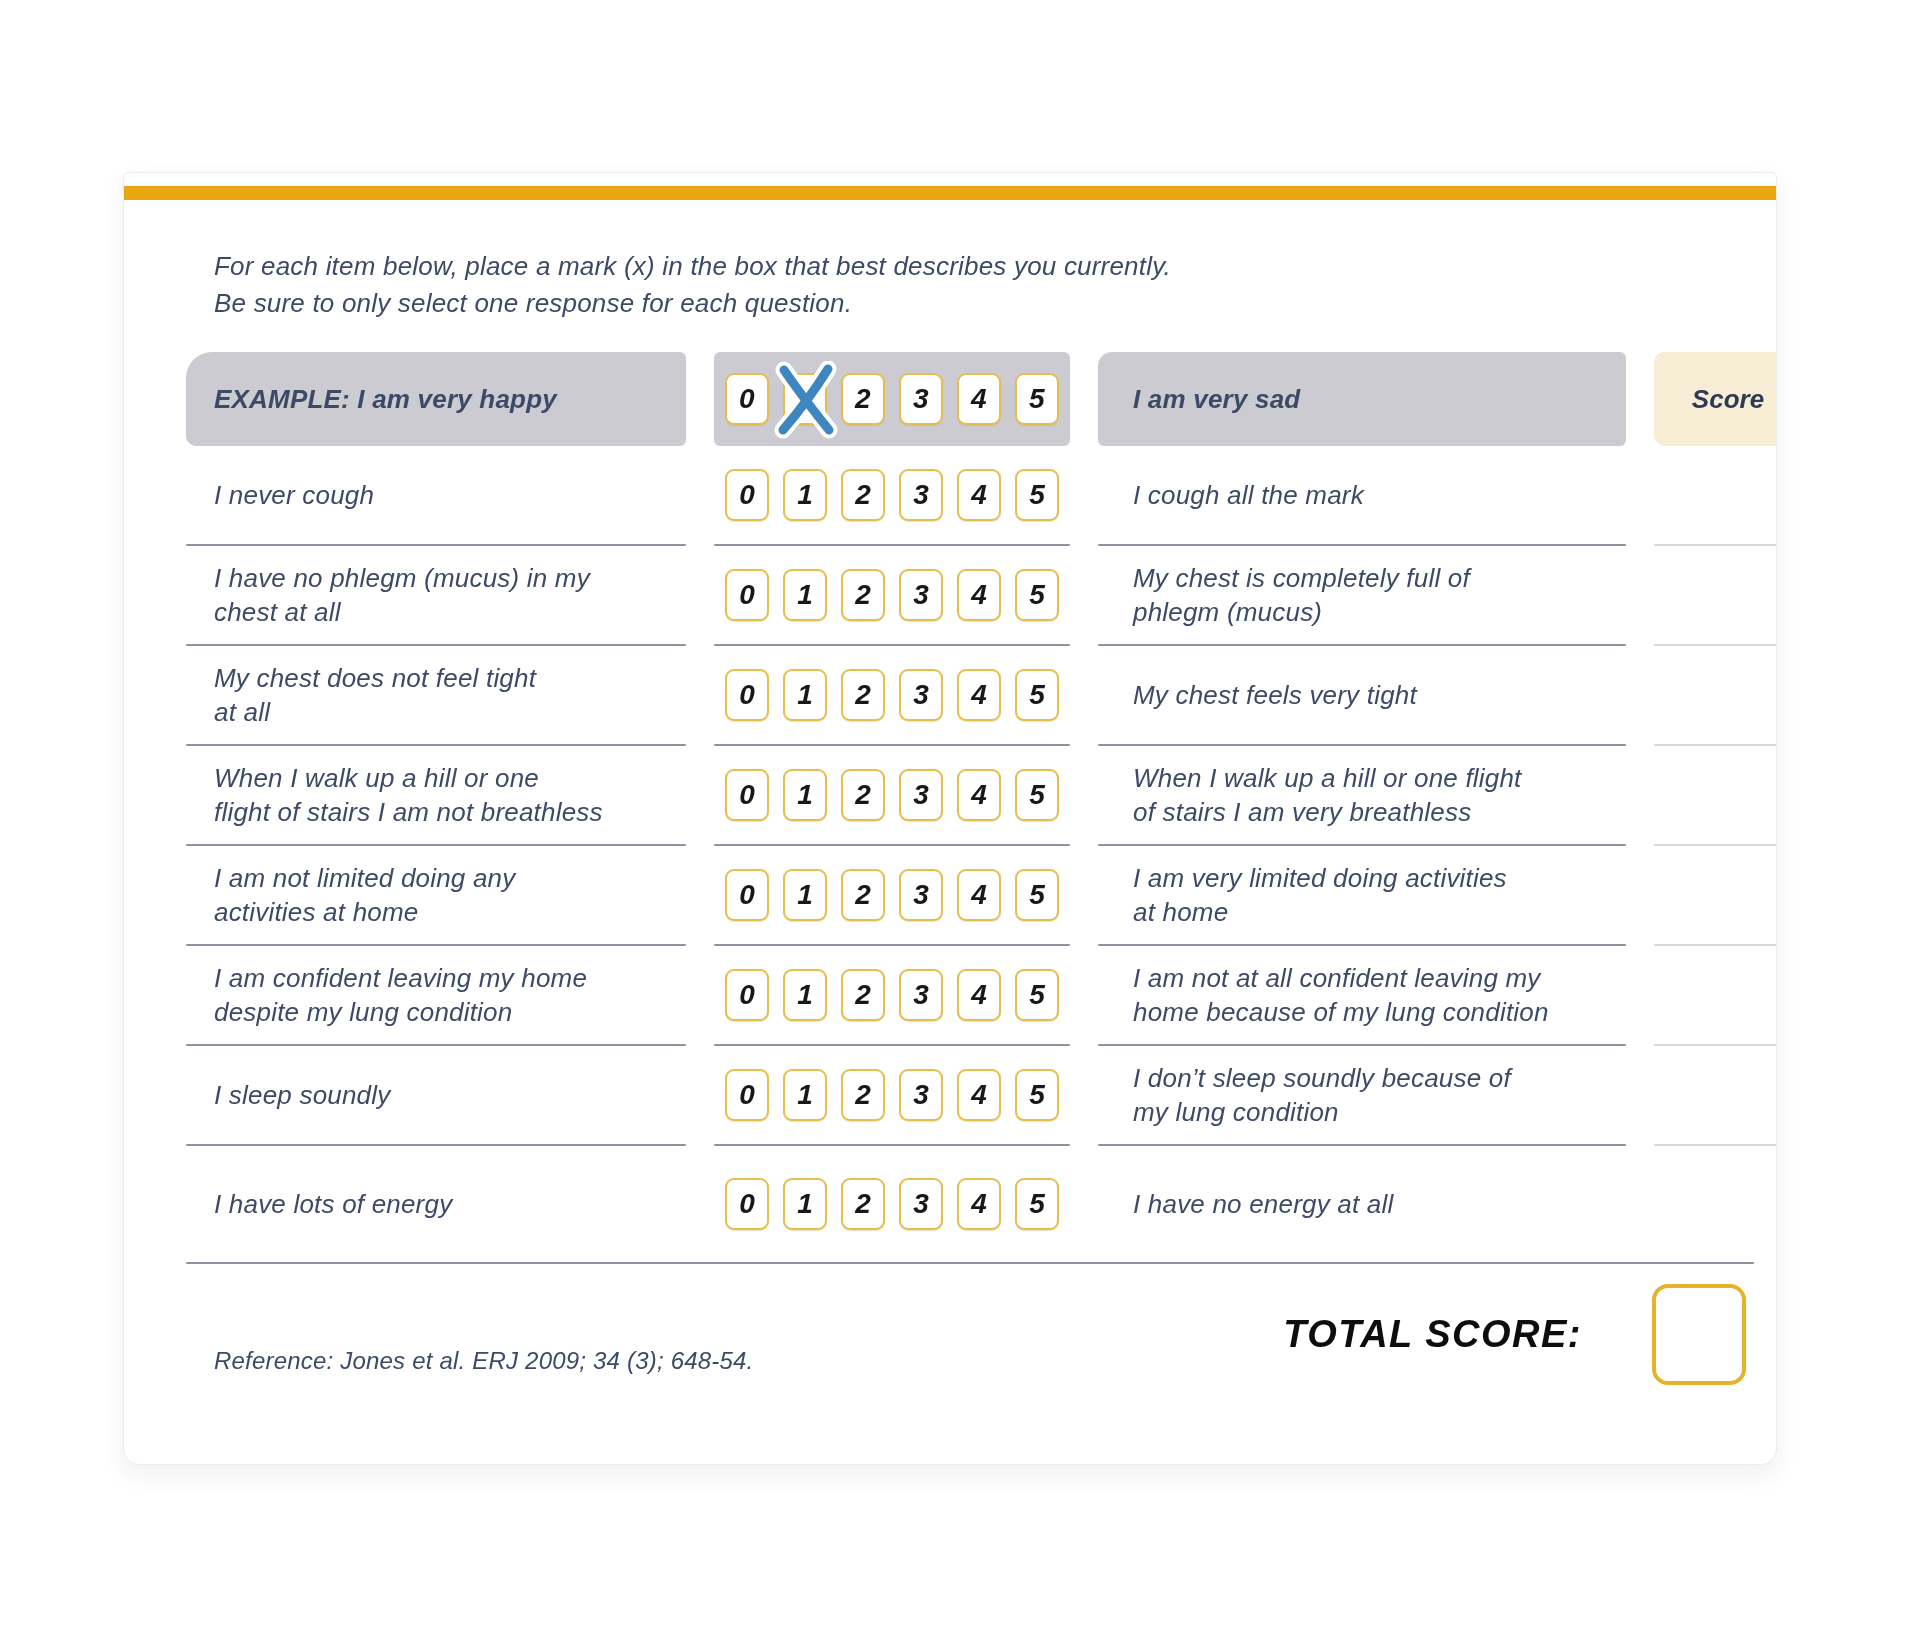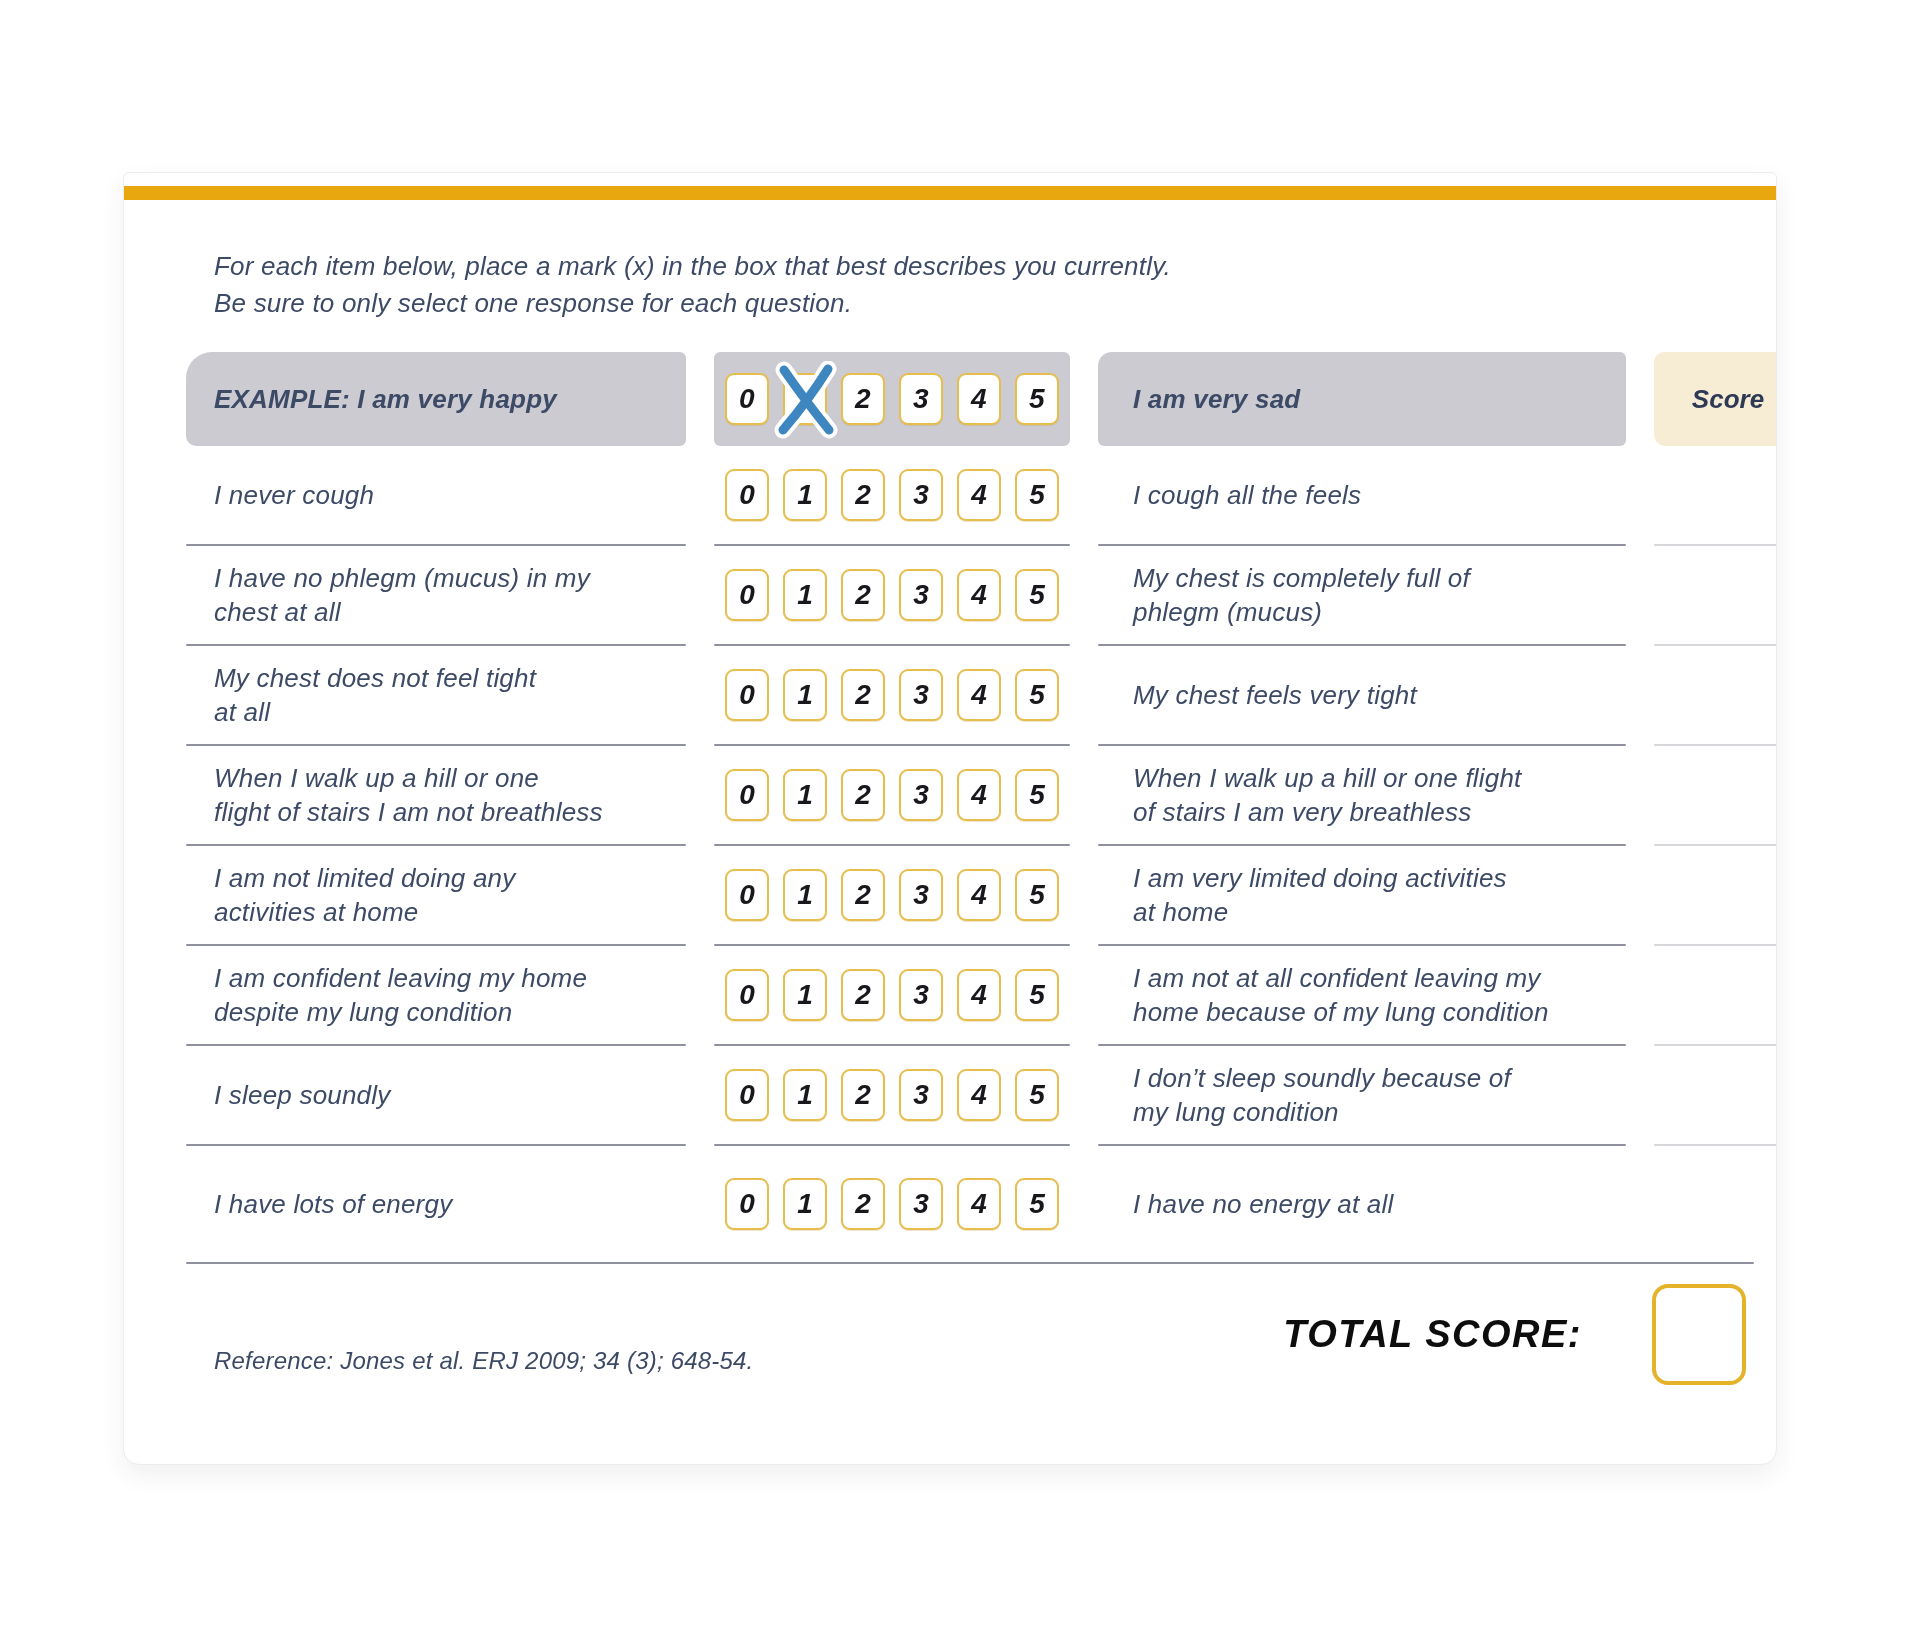--- a/index.html
+++ b/index.html
@@ -128,21 +128,21 @@
             <div class="scale-box">
               <span>3</span>
             </div>
             <div class="scale-box">
               <span>4</span>
             </div>
             <div class="scale-box">
               <span>5</span>
             </div>
           </div>
-    <div class="cell right-cell">I cough all the feels</div>
+    <div class="cell right-cell">I cough all the mark</div>
     <div class="cell score-cell"></div>
   </div>
   <div class="grid divider">
     <span class="seg"></span>
     <span class="seg"></span>
     <span class="seg"></span>
     <span class="seg light"></span>
   </div>
 
   <div class="grid qrow">

